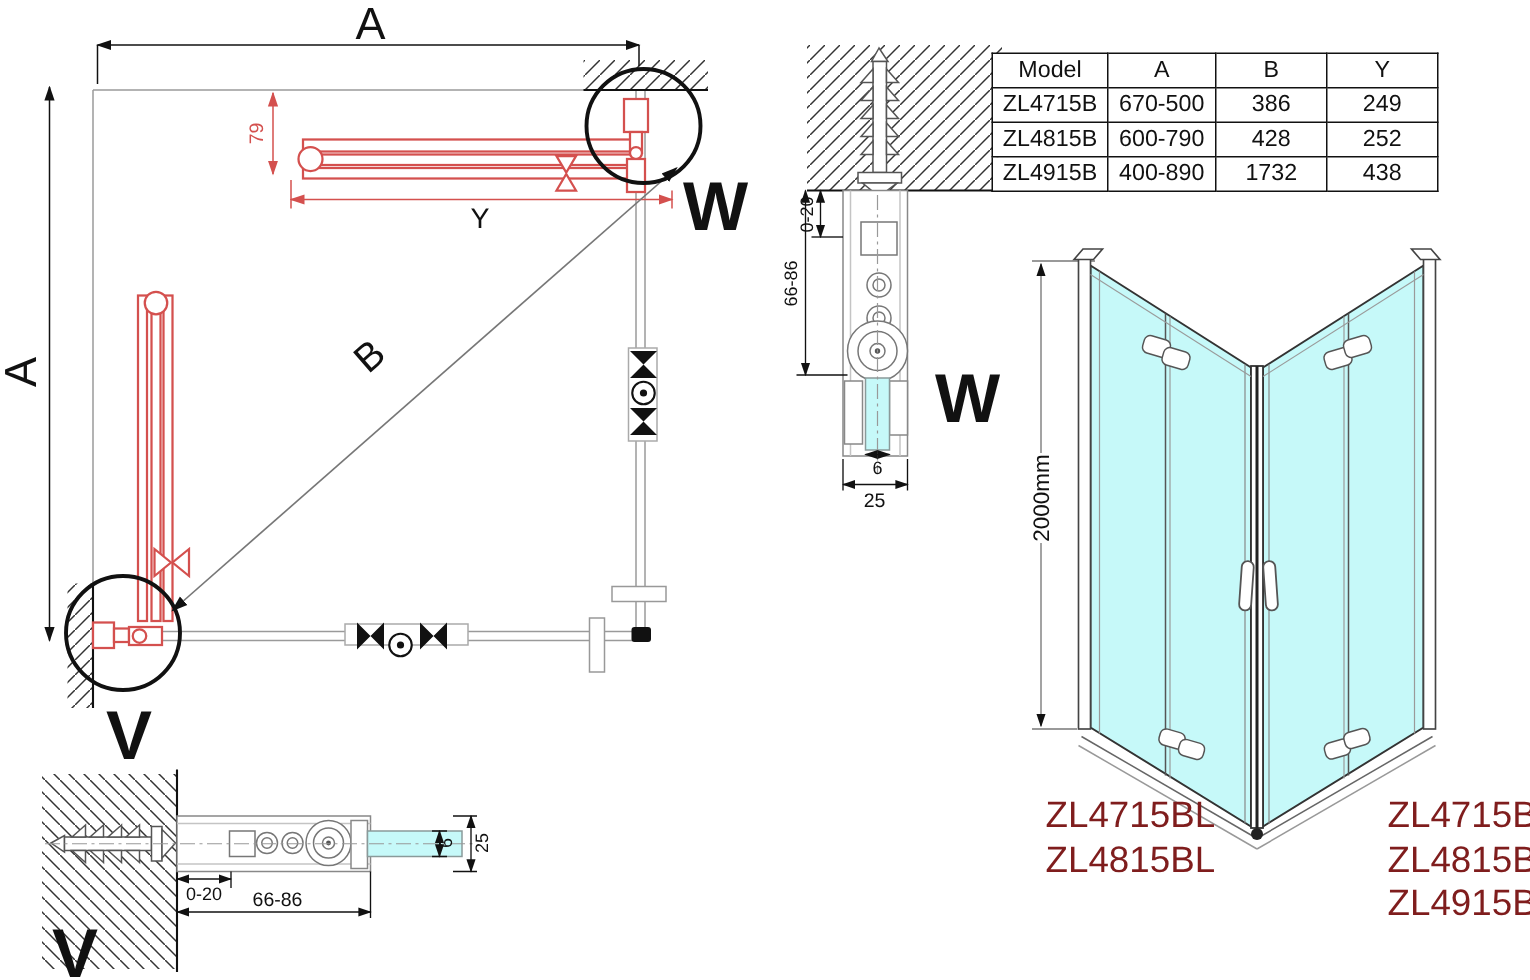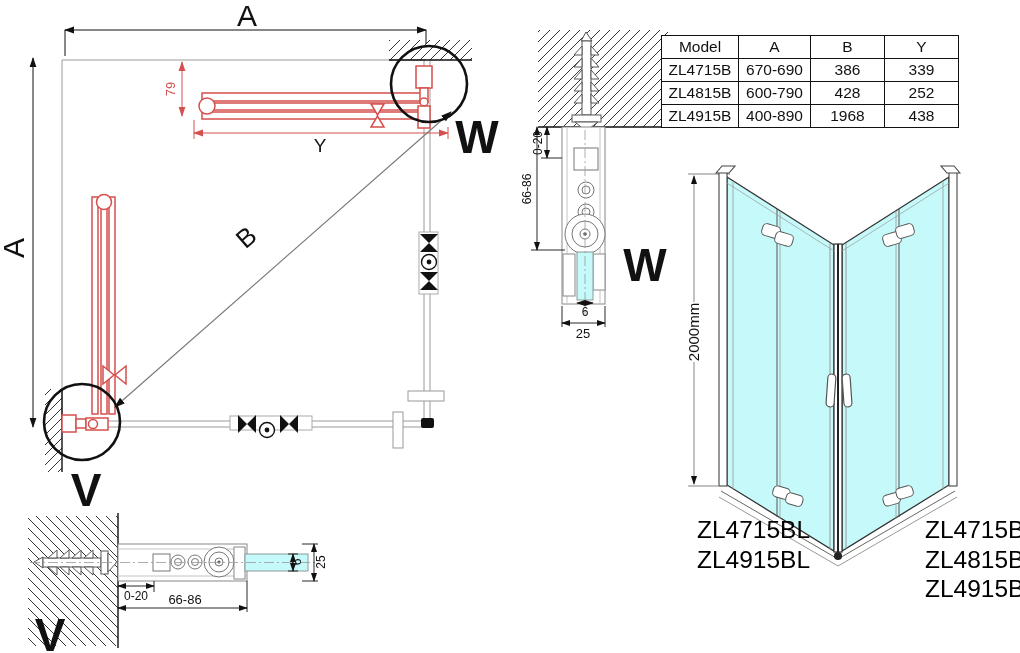--- a/index.html
+++ b/index.html
@@ -10,21 +10,21 @@
   .dimtext{font-size:12px;}
   .biglabel{font-size:46px;font-weight:bold;}
   .redtext{fill:#d4504e;}
   
   #spec-table{position:absolute;left:661px;top:35px;border-collapse:collapse;}
   #spec-table td,#spec-table th{border:1.6px solid #111;text-align:center;
       font-size:15.5px;font-weight:normal;padding:0;height:22px;background:#fff;}
   #spec-table .c0{width:76px;} #spec-table .c1{width:71px;}
   #spec-table .c2{width:73px;} #spec-table .c3{width:73px;}
   
-  .codes{position:absolute;top:515px;font-size:24.5px;line-height:29.5px;color:#000000;text-align:right;}
+  .codes{position:absolute;top:529px;font-size:24.5px;line-height:29.5px;color:#7f1d1d;text-align:right;}
   #codes-left{left:697px;} #codes-right{left:925px;}
 </style>
 </head>
 <body>
 
 <div id="stage">
 
 <svg width="1020" height="653" viewBox="0 0 1020 653">
   <defs>
     <pattern id="hatchA" width="10" height="10" patternUnits="userSpaceOnUse">
@@ -315,42 +315,42 @@
 <table id="spec-table">
   <tbody>
     <tr>
       <td class="c0">Model</td>
       <td class="c1">A</td>
       <td class="c2">B</td>
       <td class="c3">Y</td>
     </tr>
     <tr>
       <td>ZL4715B</td>
-      <td>670-690</td>
+      <td>670-500</td>
       <td>386</td>
-      <td>339</td>
+      <td>249</td>
     </tr>
     <tr>
       <td>ZL4815B</td>
       <td>600-790</td>
       <td>428</td>
       <td>252</td>
     </tr>
     <tr>
       <td>ZL4915B</td>
       <td>400-890</td>
-      <td>1968</td>
+      <td>1732</td>
       <td>438</td>
     </tr>
   </tbody>
 </table>
 
 <div id="codes-left" class="codes">
   <div>ZL4715BL</div>
-  <div>ZL4915BL</div>
+  <div>ZL4815BL</div>
 </div>
 <div id="codes-right" class="codes">
   <div>ZL4715BR</div>
   <div>ZL4815BR</div>
   <div>ZL4915BR</div>
 </div>
 
 </div>
 
 </body></html>

